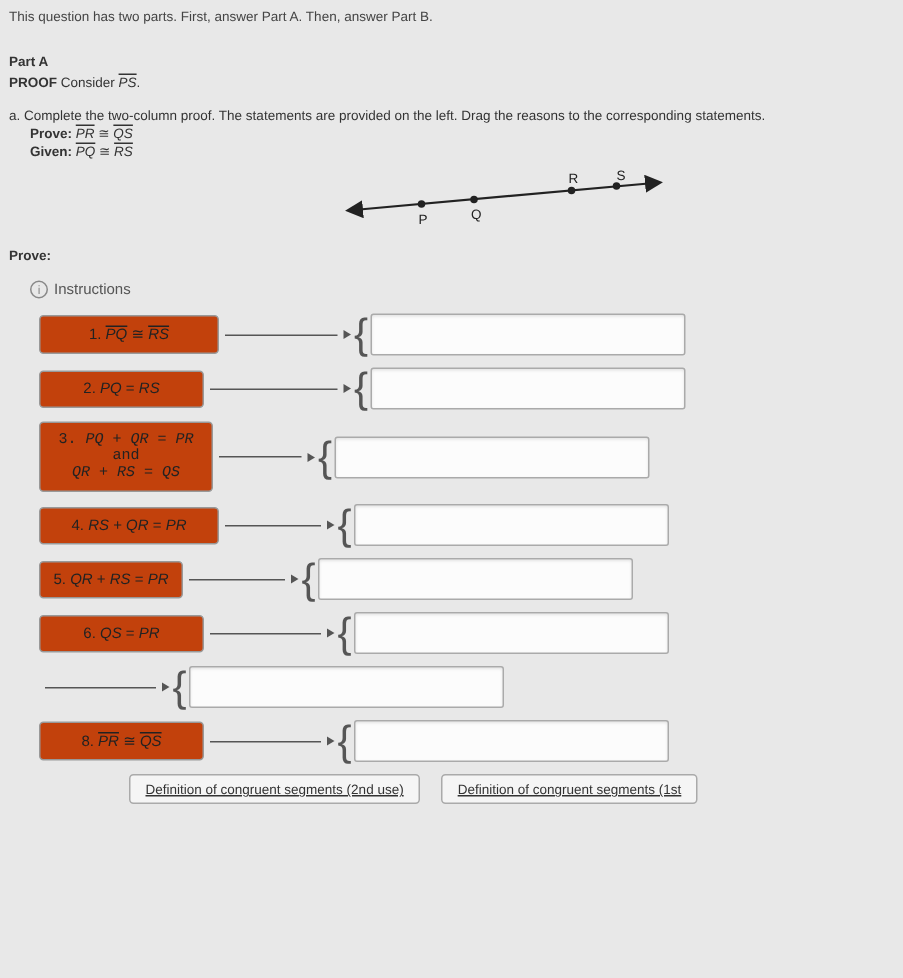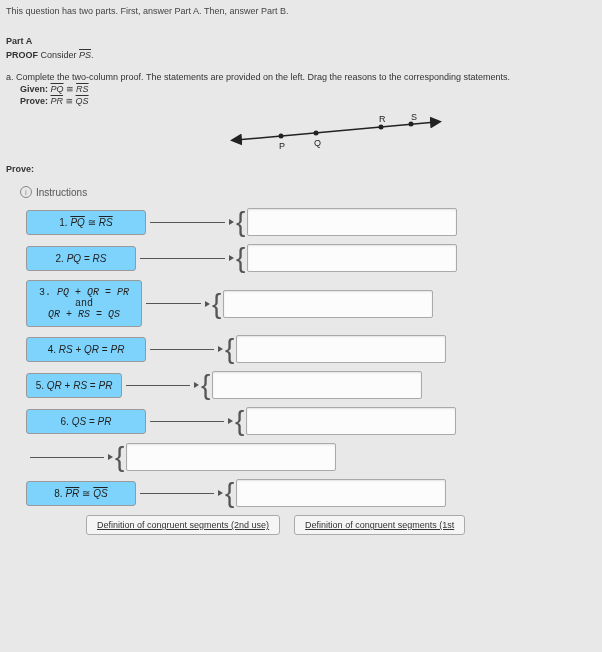--- a/index.html
+++ b/index.html
@@ -42,21 +42,21 @@
   color: #888;
 }
 .rows { margin-left: 20px; }
 .row {
   display: flex;
   align-items: center;
   margin-bottom: 8px;
 }
 .stmt-box {
   border: 1px solid #999;
-  background: #7dd3fc;
+  background: #c2410c;
   border-radius: 3px;
   padding: 6px 8px;
   font-size: 10px;
   color: #222;
   text-align: center;
   white-space: pre-line;
 }
 .connector {
   border-top: 1px solid #555;
   margin: 0 4px;
@@ -103,24 +103,24 @@
 
 <div class="intro">This question has two parts. First, answer Part A. Then, answer Part B.</div>
 <div class="part-label">Part A</div>
 <div class="proof-label">
   <b>PROOF</b><span> Consider </span><span class="overline">PS</span><span>.</span>
 </div>
 
 <div class="task">a. Complete the two-column proof. The statements are provided on the left. Drag the reasons to the corresponding statements.</div>
 <div class="given-prove">
   <div>
-    <b>Given: </b><span class="overline">PQ</span><span> ≅ </span><span class="overline">RS</span>
+    <b>Prove: </b><span class="overline">PR</span><span> ≅ </span><span class="overline">QS</span>
   </div>
   <div>
-    <b>Prove: </b><span class="overline">PR</span><span> ≅ </span><span class="overline">QS</span>
+    <b>Given: </b><span class="overline">PQ</span><span> ≅ </span><span class="overline">RS</span>
   </div>
 </div>
 
 <div class="diagram-wrap">
   <svg width="220" height="40" viewBox="0 0 220 40">
     <defs>
       <marker id="ah" markerWidth="8" markerHeight="8" refX="4" refY="4" orient="auto">
         <path d="M0,0 L8,4 L0,8 Z" fill="#222"></path>
       </marker>
       <marker id="ah2" markerWidth="8" markerHeight="8" refX="4" refY="4" orient="auto-start-reverse">
@@ -177,21 +177,21 @@
       <div class="reason-box"></div>
     </div>
     <div class="row">
       <div class="stmt-box" style="width: 96px;">5. <i>QR</i> + <i>RS</i> = <i>PR</i></div>
       <div class="connector" style="width: 64px;"></div>
       <div class="arrow-tip"></div>
       <div class="brace">{</div>
       <div class="reason-box"></div>
     </div>
     <div class="row">
-      <div class="stmt-box" style="width: 120px;">6. <i>QS</i> = <i>PR</i></div>
+      <div class="stmt-box" style="width: 110px;">6. <i>QS</i> = <i>PR</i></div>
       <div class="connector" style="width: 74px;"></div>
       <div class="arrow-tip"></div>
       <div class="brace">{</div>
       <div class="reason-box"></div>
     </div>
     <div class="row">
       <div class="connector" style="width: 74px;"></div>
       <div class="arrow-tip"></div>
       <div class="brace">{</div>
       <div class="reason-box"></div>

